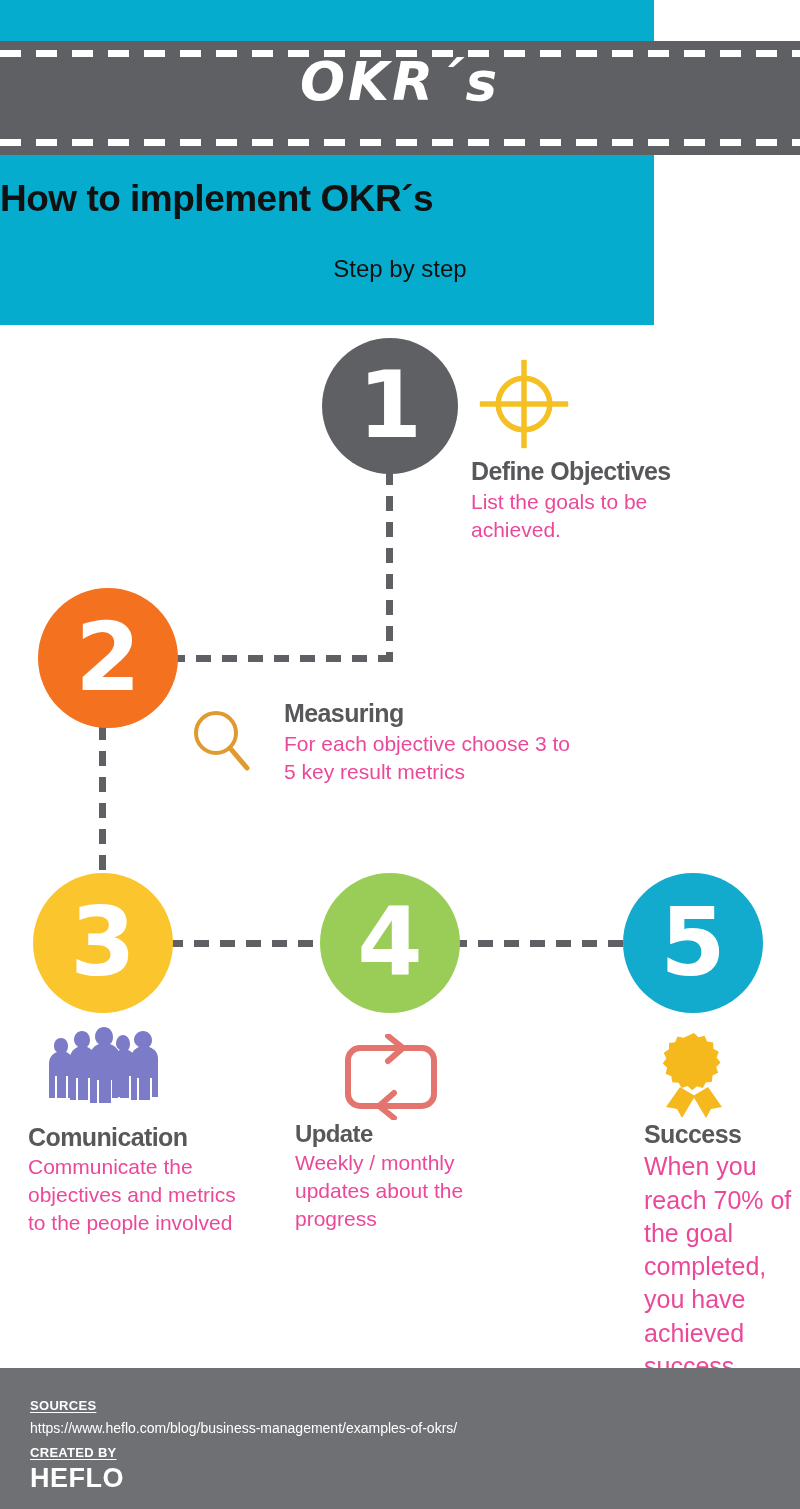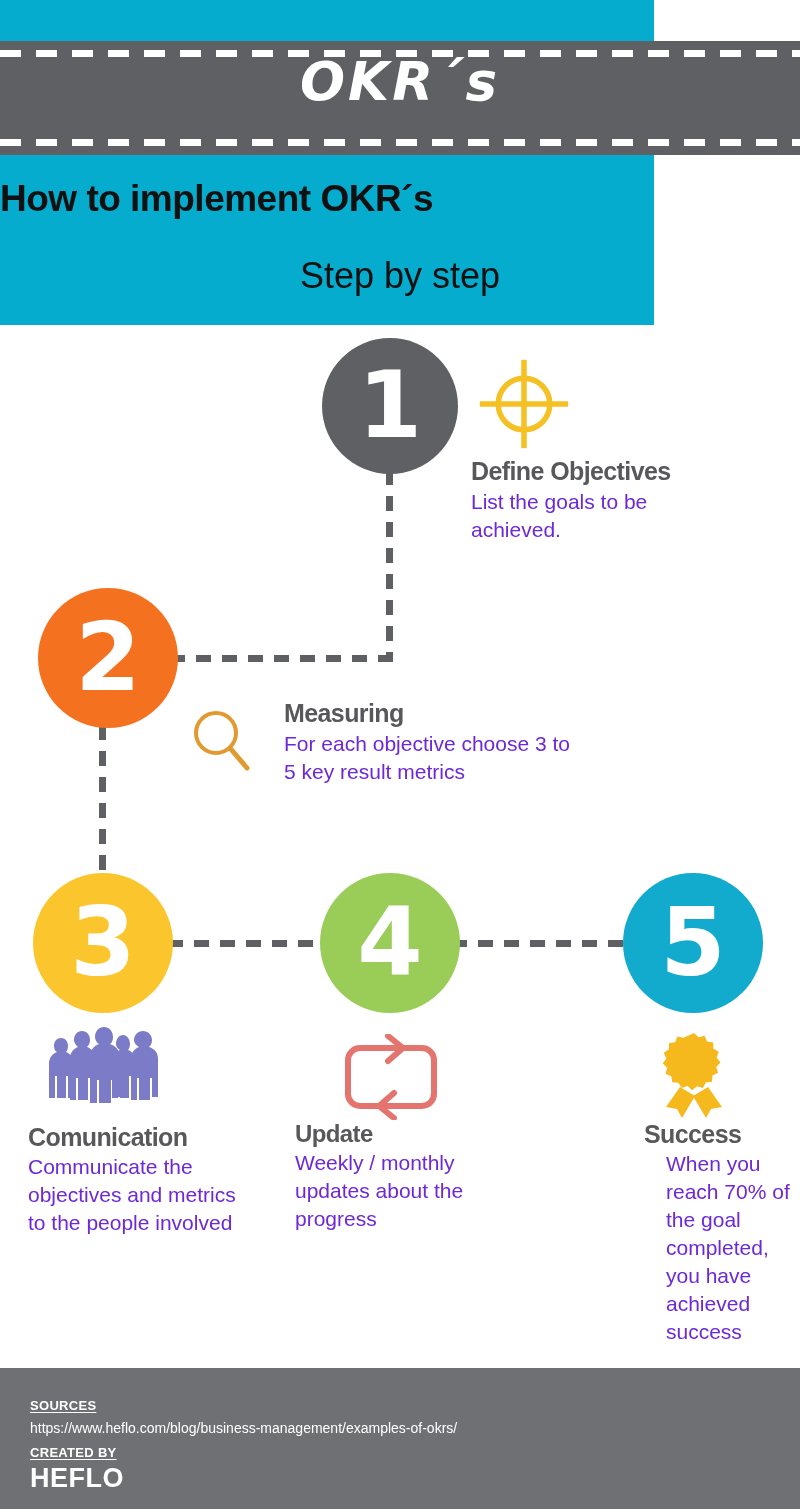--- a/index.html
+++ b/index.html
@@ -37,21 +37,21 @@
   }
   .head-main {
     position:absolute; left:0; top:178px; width:800px; text-align:left;
     font-family:"Liberation Sans", sans-serif;
     font-size:37px; font-weight:bold; color:#111111;
     letter-spacing:-0.5px;
   }
   .head-sub {
     position:absolute; left:0; top:255px; width:800px; text-align:center;
     font-family:"Liberation Sans", sans-serif;
-    font-size:36px; font-weight:normal; color:#111111;
+    font-size:24px; font-weight:normal; color:#111111;
   }
 
   
   .conn { position:absolute; }
   .conn.h {
     height:7px;
     background:repeating-linear-gradient(to right,
       #5E6063 0px, #5E6063 15px,
       rgba(0,0,0,0) 15px, rgba(0,0,0,0) 26px);
   }
@@ -94,21 +94,21 @@
   .step-title {
     font-family:"Liberation Sans", sans-serif;
     font-weight:bold;
     color:#58585B;
     letter-spacing:-0.6px;
     line-height:1.05;
   }
   .step-body {
     font-family:"Liberation Sans", sans-serif;
     font-weight:normal;
-    color:#6d28d9;
+    color:#ec4899;
     line-height:1.33;
   }
 
   #text-1 { position:absolute; left:471px; top:458px; width:260px; }
   #text-1 .step-title { font-size:25px; }
   #text-1 .step-body { font-size:21px; margin-top:4px; }
 
   #text-2 { position:absolute; left:284px; top:700px; width:300px; }
   #text-2 .step-title { font-size:25px; }
   #text-2 .step-body { font-size:21px; margin-top:4px; }
@@ -116,21 +116,21 @@
   #text-3 { position:absolute; left:28px; top:1124px; width:220px; }
   #text-3 .step-title { font-size:25px; }
   #text-3 .step-body { font-size:21px; margin-top:3px; }
 
   #text-4 { position:absolute; left:295px; top:1121px; width:225px; }
   #text-4 .step-title { font-size:24px; }
   #text-4 .step-body { font-size:21px; margin-top:3px; }
 
   #text-5 { position:absolute; left:644px; top:1121px; width:150px; }
   #text-5 .step-title { font-size:25px; }
-  #text-5 .step-body { font-size:21px; margin-top:3px;margin-left:22px; }
+  #text-5 .step-body { font-size:25px; margin-top:3px; }
 
   
   .footer {
     position:absolute; left:0; top:1368px; width:800px; height:141px;
     background:#6E7073;
   }
   .footer-label {
     position:absolute; color:#ffffff;
     font-family:"Liberation Sans", sans-serif;
     font-weight:bold; font-size:13px;

